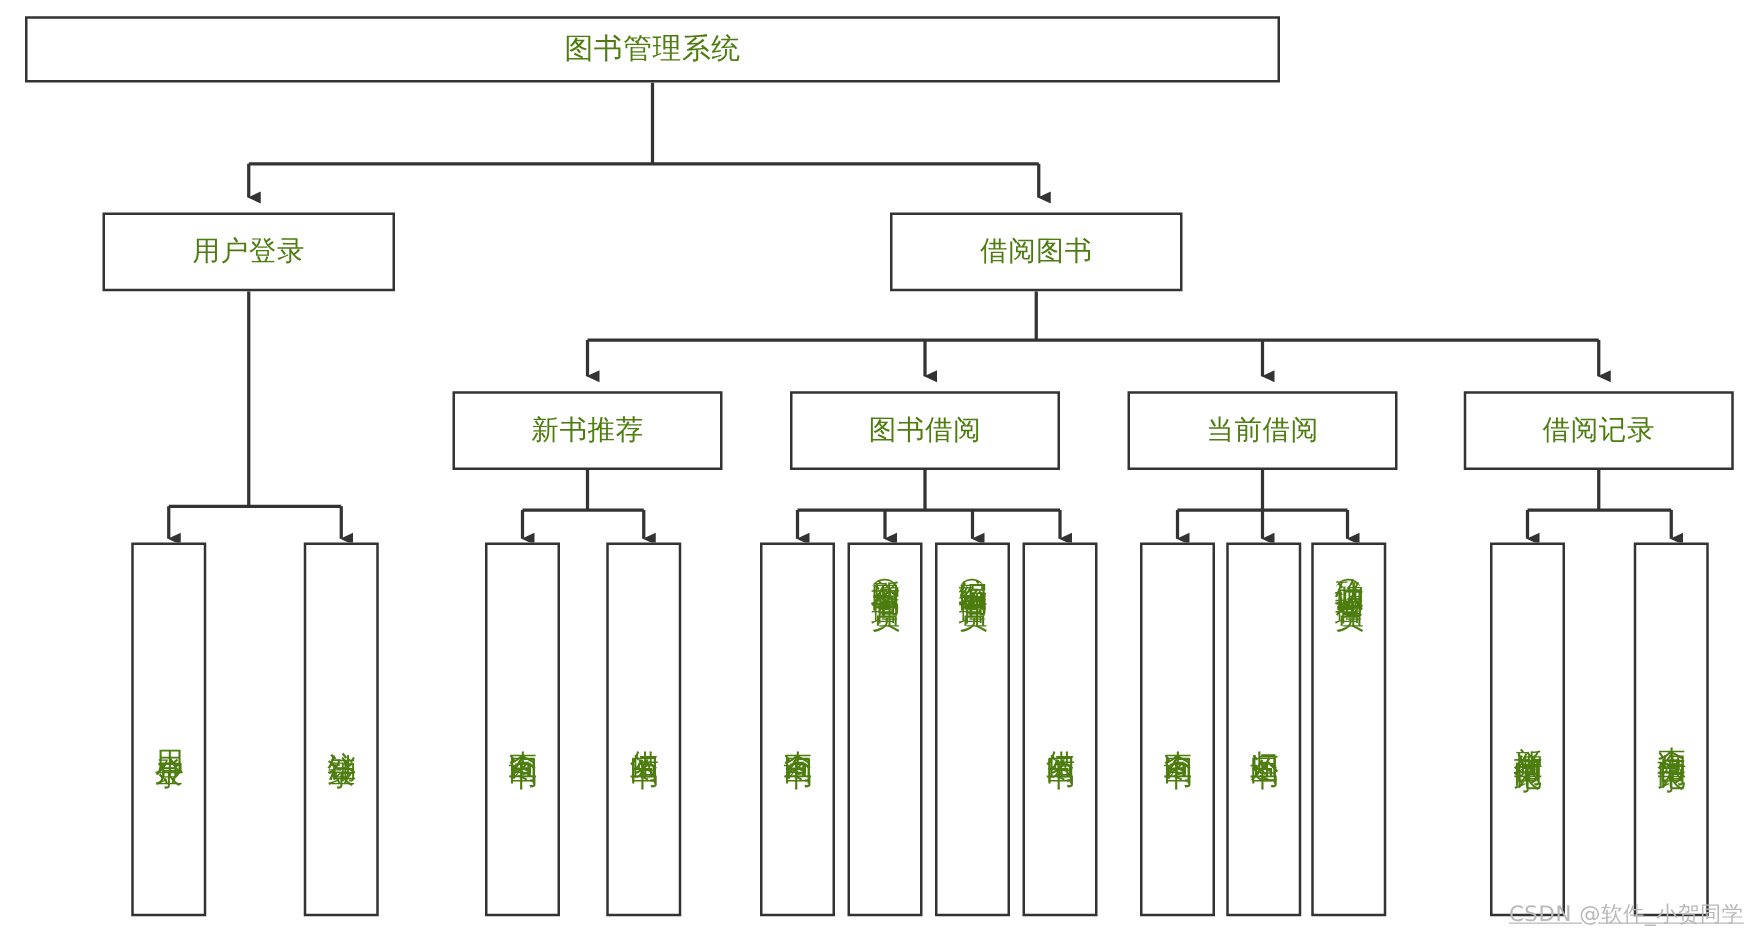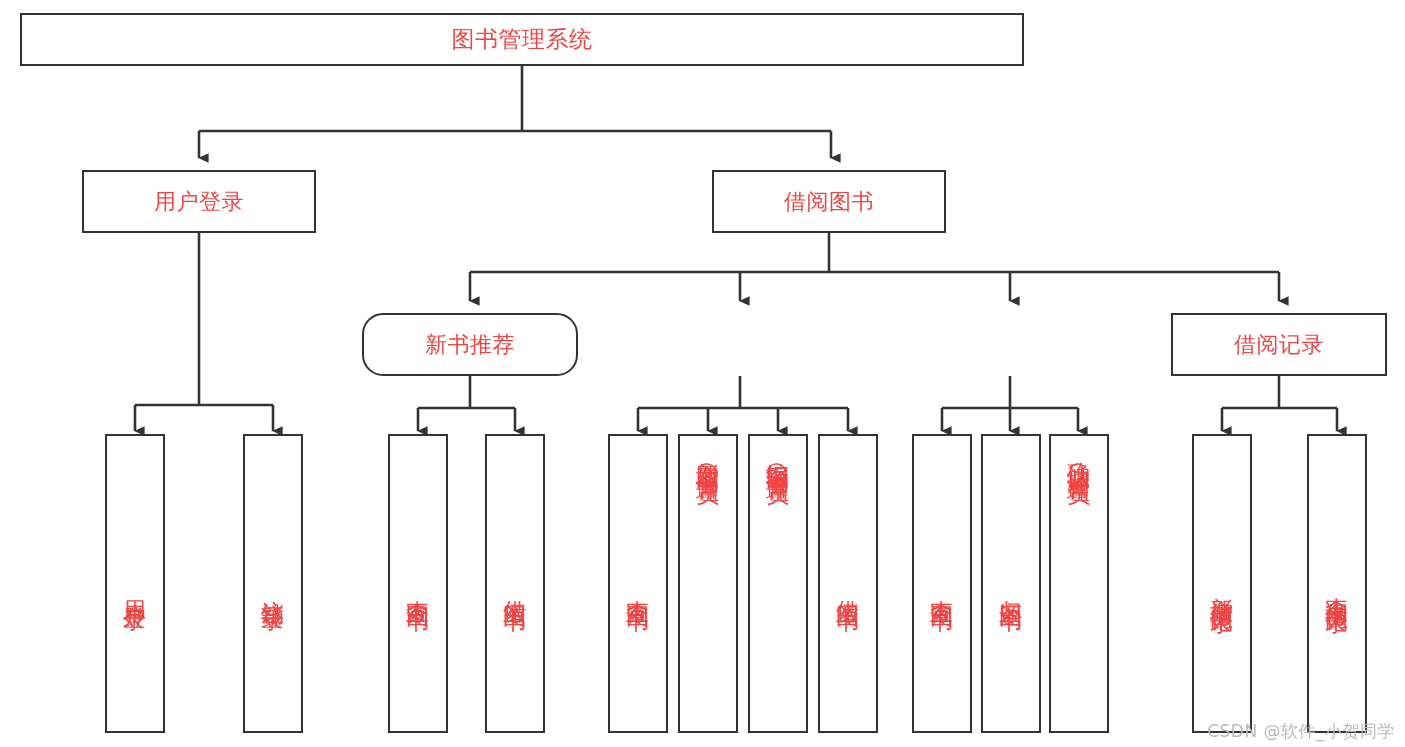--- a/index.html
+++ b/index.html
@@ -28,21 +28,21 @@
     pointer-events: none;
   }
   .node {
     position: absolute;
     box-sizing: border-box;
     background: #ffffff;
     border: 2px solid #333333;
     display: flex;
     align-items: center;
     justify-content: center;
-    color: #ef4444;
+    color: #4d7c0f;
   }
   .node .label {
     font-size: 22px;
     line-height: 1.25;
     letter-spacing: 0.5px;
     white-space: nowrap;
   }
   .node.vertical {
     align-items: flex-start;
     padding-top: 8px;
@@ -61,20 +61,21 @@
   }
   #root-node .label { font-size: 23px; }
   .watermark {
     position: absolute;
     right: 10px;
     bottom: 4px;
     font-size: 17px;
     color: #b9b9b9;
     letter-spacing: 0.5px;
     white-space: nowrap;
+    text-decoration: underline;
   }
 </style>
 </head>
 <body>
 
 <div id="canvas">
 
   <svg class="wires" viewBox="0 0 1405 747" xmlns="http://www.w3.org/2000/svg">
     <defs>
       <marker id="arrow" markerWidth="12" markerHeight="12" refX="5.4" refY="9.6" orient="auto" markerUnits="userSpaceOnUse">
@@ -129,22 +130,28 @@
     <span class="label">图书管理系统</span>
   </div>
 
   <div class="node" style="left:82px; top:170px; width:234px; height:63px;">
     <span class="label">用户登录</span>
   </div>
   <div class="node" style="left:712px; top:170px; width:234px; height:63px;">
     <span class="label">借阅图书</span>
   </div>
 
-  <div class="node" style="left:362px; top:313px; width:216px; height:63px;border-radius:21px;">
+  <div class="node" style="left:362px; top:313px; width:216px; height:63px;">
     <span class="label">新书推荐</span>
+  </div>
+  <div class="node" style="left:632px; top:313px; width:216px; height:63px;">
+    <span class="label">图书借阅</span>
+  </div>
+  <div class="node" style="left:902px; top:313px; width:216px; height:63px;">
+    <span class="label">当前借阅</span>
   </div>
   <div class="node" style="left:1171px; top:313px; width:216px; height:63px;text-align:center;">
     <span class="label">借阅记录</span>
   </div>
 
   <div class="node vertical center" style="left:105px; top:434px; width:60px; height:299px;">
     <span class="label">用户登录</span>
   </div>
   <div class="node vertical center" style="left:243px; top:434px; width:60px; height:299px;">
     <span class="label">注销登录</span>

